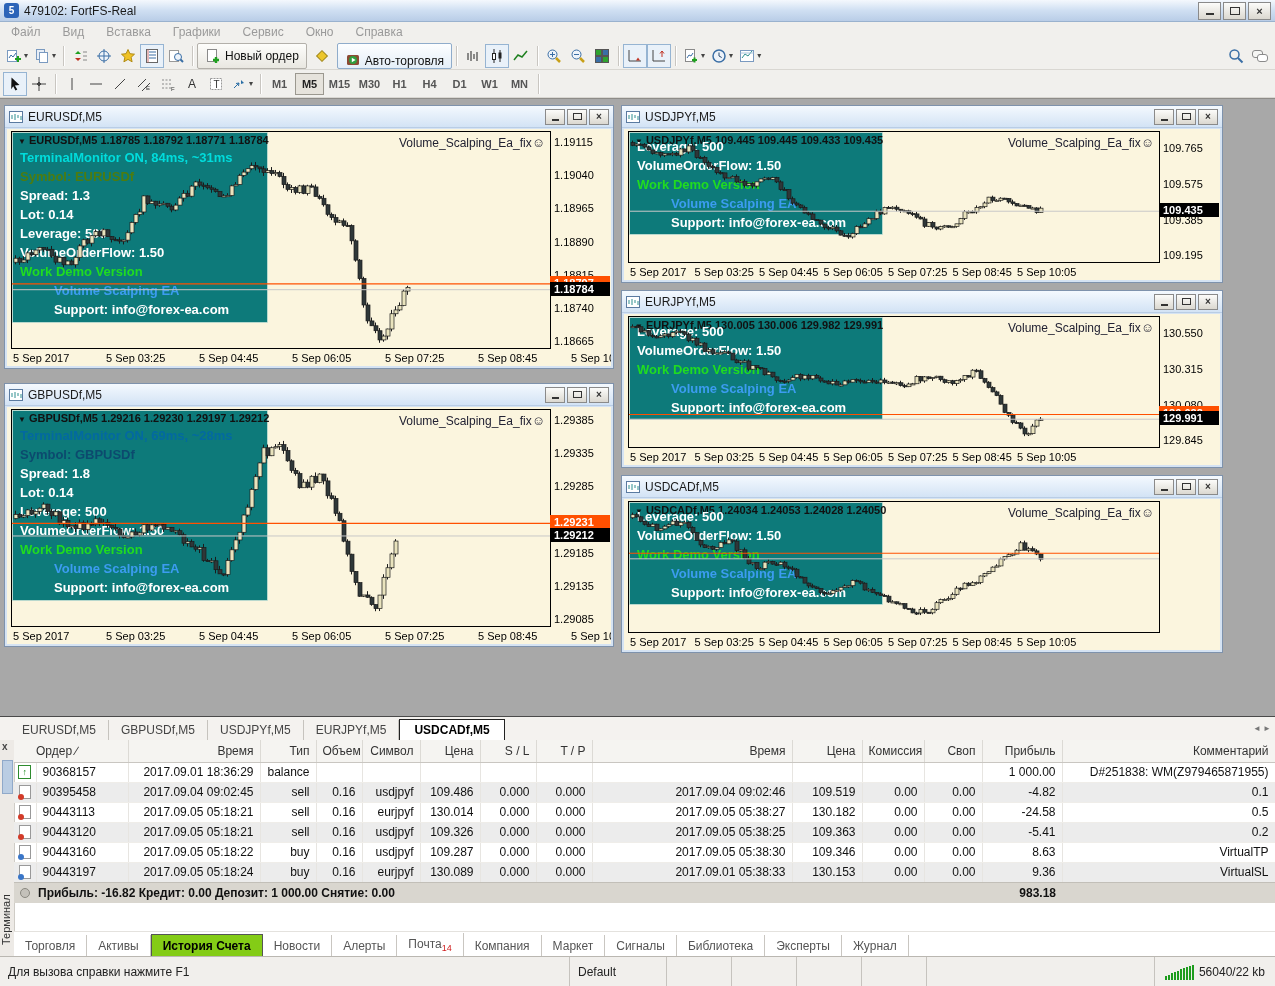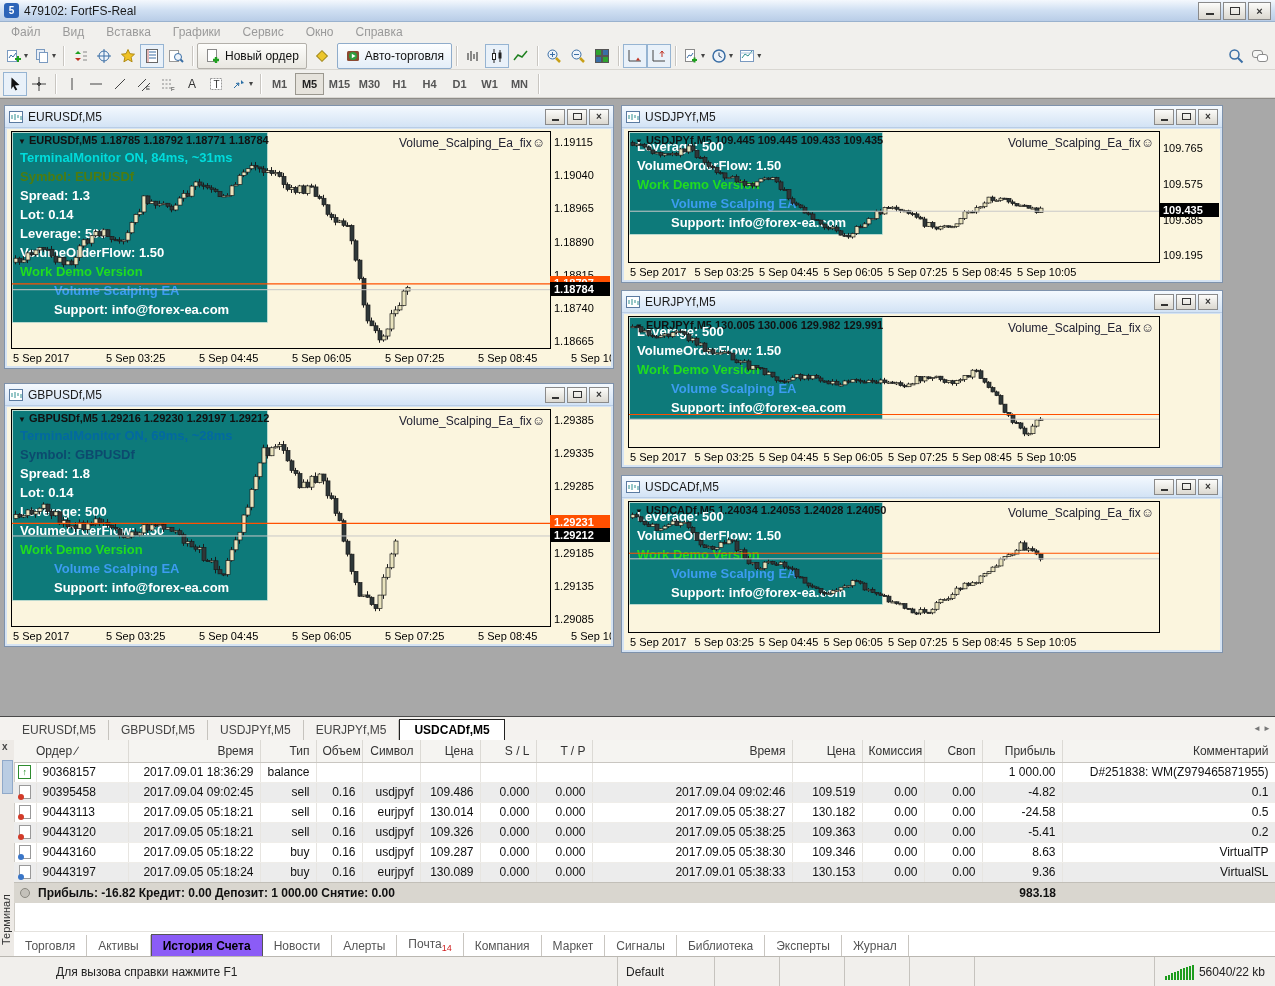--- a/index.html
+++ b/index.html
@@ -25,21 +25,21 @@
   .tb{position:absolute;left:0;right:0;background:#F1F0ED;border-bottom:1px solid #D9D7D2;
     display:flex;align-items:center;padding:0 3px;box-sizing:border-box;}
   #toolbar1{top:42px;height:28px;}
   #toolbar2{top:70px;height:28px;}
   .tbtn{height:24px;min-width:24px;display:flex;align-items:center;justify-content:center;
     border:1px solid transparent;background:transparent;padding:0 2px;box-sizing:border-box;}
   .tbtn.pressed{background:#E9F1F9;border:1px solid #96B4D2;}
   .tsep{width:1px;height:20px;background:#C9C6C1;margin:0 4px;box-shadow:1px 0 0 #fff;}
   .lbl-btn{height:24px;display:flex;align-items:center;border:1px solid #B3B0AA;border-radius:2px;
     background:linear-gradient(#FDFDFB,#E9E7E1);padding:0 7px;font-size:12px;color:#111;gap:4px;}
-  .lbl-btn.active{border:1px solid #8FACCB;background:linear-gradient(#FDFEFF,#E4EEF8);}
+  .lbl-btn.active{border:1px solid #8FACCB;background:linear-gradient(#FDFEFF,#E4EEF8);align-items:flex-end;}
   .caret{font-size:8px;color:#444;margin-left:2px;}
   .tfbtn{height:20px;min-width:27px;display:flex;align-items:center;justify-content:center;
     font-size:11px;font-weight:bold;color:#555;border:1px solid transparent;}
   .tfbtn.pressed{background:#E6E3DC;border:1px solid #9B988F;color:#222;}
   .tb-right{margin-left:auto;display:flex;align-items:center;}
   
   .mdi{position:absolute;top:98px;left:0;right:0;height:618px;background:#A8A8A8;border-top:1px solid #8E8C88;}
   .cw{position:absolute;border:1px solid #7E92AC;background:#D5E3F3;box-sizing:border-box;}
   .cw-title{height:21px;background:linear-gradient(#F4F9FE,#D3E3F5);border-bottom:1px solid #B9CDE5;
     display:flex;align-items:center;padding:0 4px;}
@@ -93,27 +93,27 @@
   .doc-ic.sell::after{background:#D23B29;} .doc-ic.buy::after{background:#3A76C8;}
   .bal-ic{display:inline-block;width:11px;height:12px;background:#fff;border:1px solid #2E8B2E;color:#1E8B1E;
     font-size:9px;font-weight:bold;line-height:12px;text-align:center;vertical-align:middle;}
   .summary{position:absolute;left:14px;top:142px;right:0;height:20px;background:#D9D6CF;border-top:1px solid #C2BFB8;
     display:flex;align-items:center;font-weight:bold;font-size:12px;color:#111;}
   .sum-ic{width:8px;height:8px;border:1px solid #8A8880;border-radius:50%;background:#C4C1BA;margin:0 8px 0 6px;}
   .sum-bal{margin-left:auto;margin-right:219px;}
   .bottom-tabs{position:absolute;left:14px;bottom:0;right:0;height:24px;display:flex;align-items:flex-end;
     background:#fff;border-top:1px solid #E4E2DE;}
   .btab{padding:4px 11px 3px;font-size:12px;color:#555;border-right:1px solid #C9C6C1;white-space:nowrap;}
-  .btab.active{background:#8b5cf6;border:1px solid #555;border-bottom:none;font-weight:bold;color:#000;}
+  .btab.active{background:#84cc16;border:1px solid #555;border-bottom:none;font-weight:bold;color:#000;}
   .btab sub{color:#D02020;font-size:9px;}
   
   .statusbar{position:absolute;top:956px;left:0;right:0;height:30px;background:#F1EFEC;
     border-top:1px solid #BAB7B1;display:flex;align-items:stretch;font-size:12px;color:#222;}
   .sb-cell{display:flex;align-items:center;border-left:1px solid #C6C3BE;padding:0 8px;box-sizing:border-box;}
-  .sb-help{flex:0 0 561px;border-left:none;padding-left:8px;display:flex;align-items:center;margin-left:48px;}
+  .sb-help{flex:0 0 561px;border-left:none;padding-left:8px;display:flex;align-items:center;}
   .sb-conn{margin-left:auto;display:flex;align-items:center;gap:5px;border-left:1px solid #C6C3BE;padding:0 10px;}
   .bars{display:flex;align-items:flex-end;gap:1px;height:15px;}
   .bars i{display:block;width:2px;background:#1E9C1E;}
   svg{display:block;}
 </style>
 </head>
 <body>
 
 <div id="app">
 
@@ -1387,20 +1387,28 @@
               <rect x="402" y="109.12005834197298" width="4" height="7.532849147683684" fill="#e9e3bd" stroke="#1b1b1b" stroke-width="0.7"></rect>
               <line x1="407.5" y1="102.26668183266811" x2="407.5" y2="110.48175969012499" stroke="#1b1b1b" stroke-width="1"></line>
               <rect x="406" y="102.96995600299745" width="4" height="6.150102338975527" fill="#e9e3bd" stroke="#1b1b1b" stroke-width="0.7"></rect>
               <line x1="411.5" y1="100.07938894880795" x2="411.5" y2="103.85708770626992" stroke="#1b1b1b" stroke-width="1"></line>
               <rect x="410" y="102.17250937211327" width="4" height="1.2" fill="#e9e3bd" stroke="#1b1b1b" stroke-width="0.7"></rect>
               <line x1="0" y1="97.48072340425693" x2="530" y2="97.48072340425693" stroke="#ff5000" stroke-width="1.2"></line>
               <line x1="0" y1="102.2041560283669" x2="530" y2="102.2041560283669" stroke="#c8c8c8" stroke-width="1"></line>
             </svg>
             <div class="ea-label"><span>Volume_Scalping_Ea_fix</span><span class="smiley">☺</span></div>
           </div>
+          <div class="yaxis" style="height: 131px;">
+            <span class="ylab" style="top: 11.03px;">130.550</span>
+            <span class="ylab" style="top: 46.8367px;">130.315</span>
+            <span class="ylab" style="top: 82.6433px;">130.080</span>
+            <span class="ylab" style="top: 118.45px;">129.845</span>
+            <span class="pbox ask" style="top: 90.4807px;">130.022</span>
+            <span class="pbox bid" style="top: 95.2042px;">129.991</span>
+          </div>
           <div class="xaxis">
             <span class="xlab" style="left: 2px;">5 Sep 2017</span>
             <span class="xlab" style="left: 66.5px;">5 Sep 03:25</span>
             <span class="xlab" style="left: 131px;">5 Sep 04:45</span>
             <span class="xlab" style="left: 195.5px;">5 Sep 06:05</span>
             <span class="xlab" style="left: 260px;">5 Sep 07:25</span>
             <span class="xlab" style="left: 324.5px;">5 Sep 08:45</span>
             <span class="xlab" style="left: 389px;">5 Sep 10:05</span>
           </div>
         </div>

